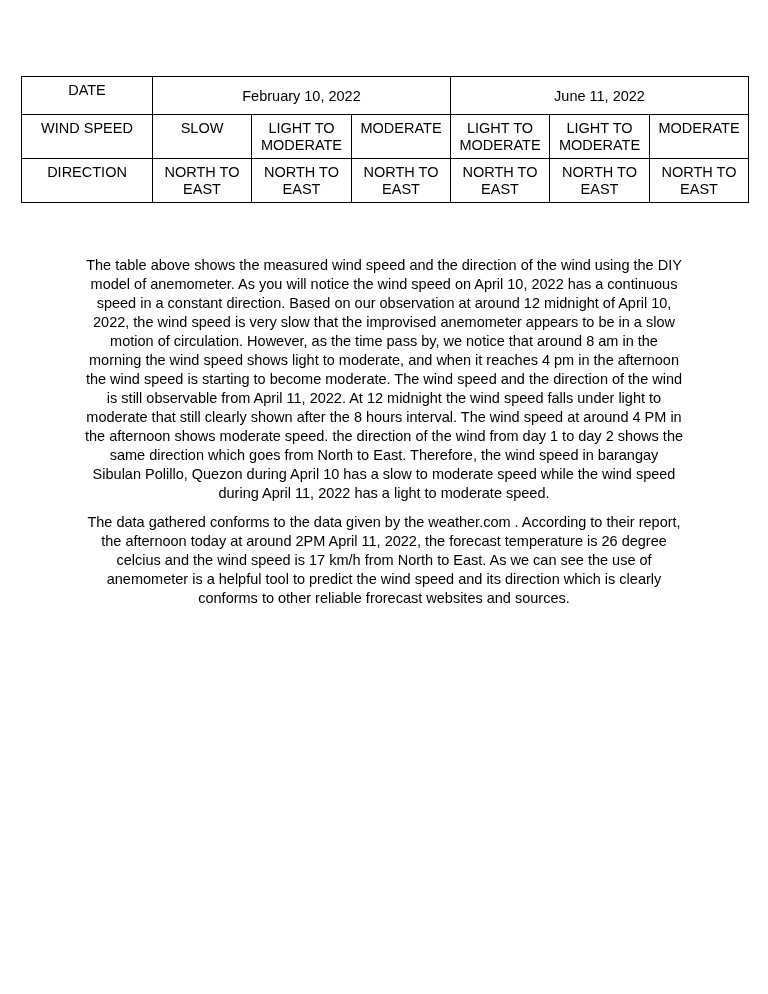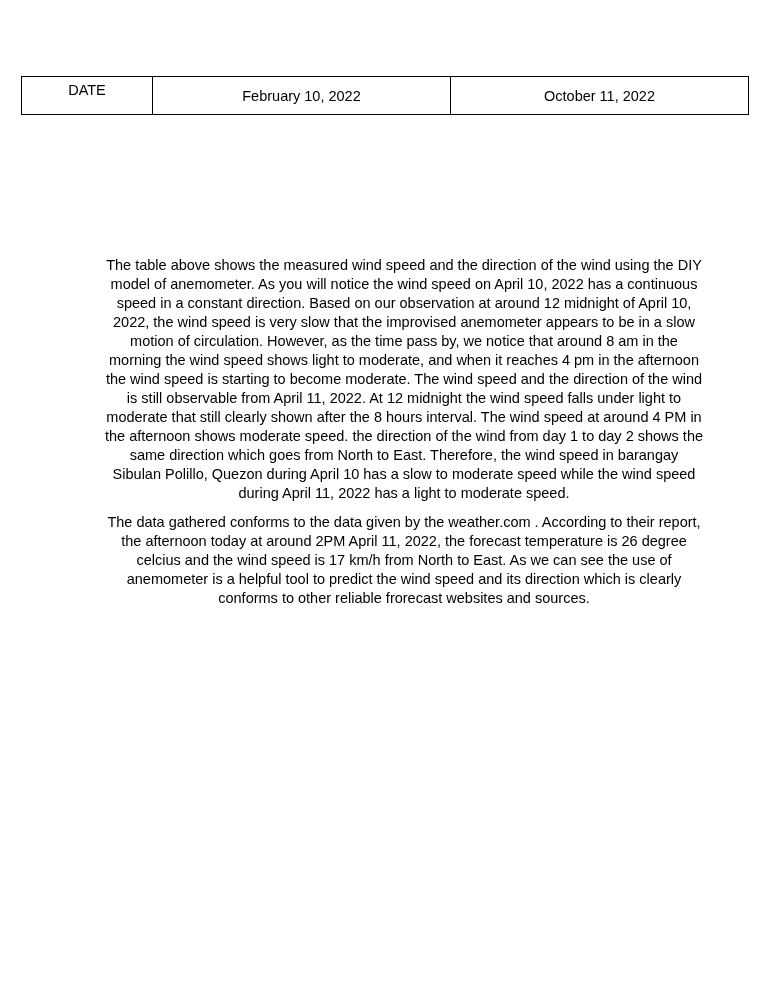--- a/index.html
+++ b/index.html
@@ -42,21 +42,20 @@
   tr.r-speed { height: 44px; }
   tr.r-dir  { height: 42px; }
   .body-text {
     position: absolute;
     left: 84px;
     top: 256px;
     width: 600px;
     text-align: center;
     font-size: 14.5px;
     line-height: 19px;
-    margin-left: 20px;
   }
   .body-text p {
     margin: 0 0 10px 0;
   }
 </style>
 </head>
 <body>
 
 <div class="page">
 
@@ -67,21 +66,39 @@
       <col style="width:100px">
       <col style="width:99px">
       <col style="width:99px">
       <col style="width:100px">
       <col style="width:99px">
     </colgroup>
     <tbody>
         <tr class="r-date">
       <td>DATE</td>
       <td class="v-mid" colspan="3">February 10, 2022</td>
-      <td class="v-mid" colspan="3">October 11, 2022</td>
+      <td class="v-mid" colspan="3">June 11, 2022</td>
+    </tr>
+    <tr class="r-speed">
+      <td>WIND SPEED</td>
+      <td>SLOW</td>
+      <td>LIGHT TO MODERATE</td>
+      <td>MODERATE</td>
+      <td>LIGHT TO MODERATE</td>
+      <td>LIGHT TO MODERATE</td>
+      <td>MODERATE</td>
+    </tr>
+    <tr class="r-dir">
+      <td>DIRECTION</td>
+      <td>NORTH TO EAST</td>
+      <td>NORTH TO EAST</td>
+      <td>NORTH TO EAST</td>
+      <td>NORTH TO EAST</td>
+      <td>NORTH TO EAST</td>
+      <td>NORTH TO EAST</td>
     </tr>
   </tbody>
     </table>
 
   <div class="body-text">
     <p>The table above shows the measured wind speed and the direction of the wind using the DIY model of anemometer. As you will notice the wind speed on April 10, 2022 has a continuous speed in a constant direction. Based on our observation at around 12 midnight of April 10, 2022, the wind speed is very slow that the improvised anemometer appears to be in a slow motion of circulation. However, as the time pass by, we notice that around 8 am in the morning the wind speed shows light to moderate, and when it reaches 4 pm in the afternoon the wind speed is starting to become moderate. The wind speed and the direction of the wind is still observable from April 11, 2022. At 12 midnight the wind speed falls under light to moderate that still clearly shown after the 8 hours interval. The wind speed at around 4 PM in the afternoon shows moderate speed. the direction of the wind from day 1 to day 2 shows the same direction which goes from North to East. Therefore, the wind speed in barangay Sibulan Polillo, Quezon during April 10 has a slow to moderate speed while the wind speed during April 11, 2022 has a light to moderate speed.</p>
     <p>The data gathered conforms to the data given by the weather.com  . According to their report, the afternoon today at around 2PM  April 11, 2022, the forecast temperature is 26 degree celcius and the wind speed is 17 km/h from North to East. As we can see the use of anemometer is a helpful tool to predict the wind speed and its direction which is clearly conforms to other reliable frorecast websites and sources.</p>
   </div>
 
 </div>

